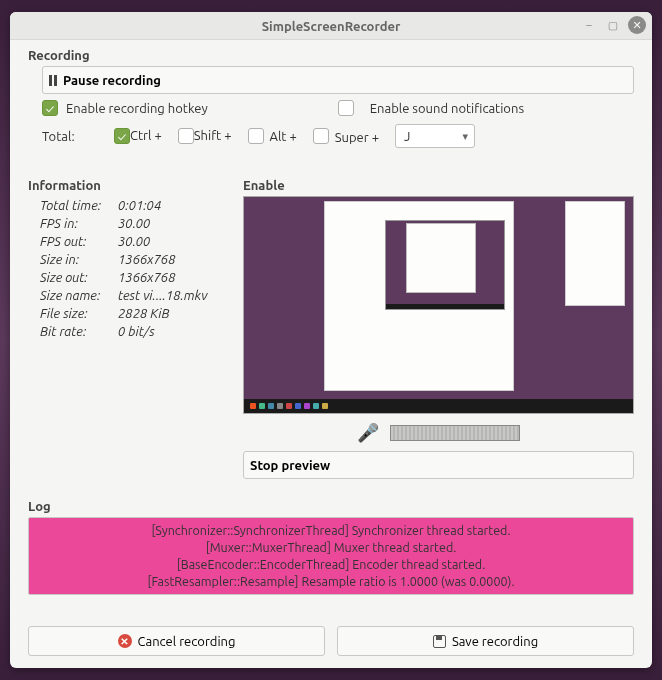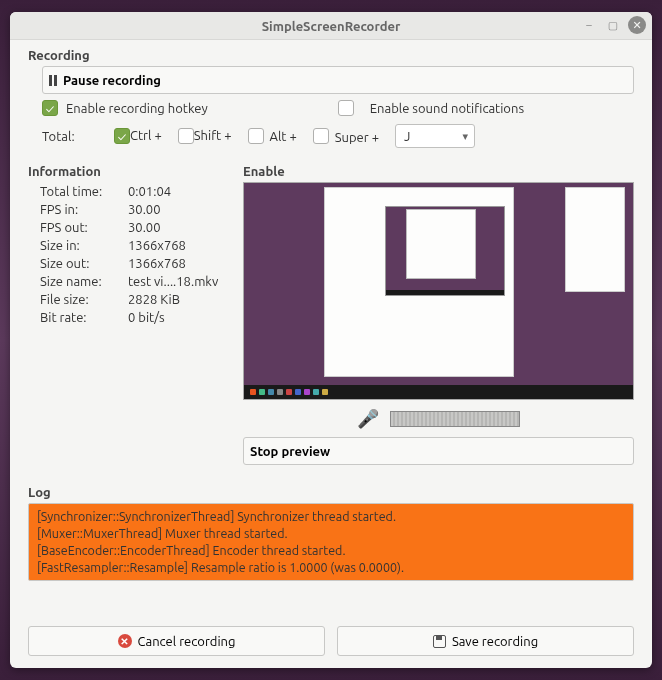--- a/index.html
+++ b/index.html
@@ -87,24 +87,24 @@
     padding: 0 22px 0 8px;
     display: flex; align-items: center;
     position: relative;
     min-width: 80px;
     cursor: pointer;
   }
   .select::after {
     content: "▾";
     position: absolute; right: 6px; color: #666; font-size: 11px;
   }
-  .columns { display: flex; gap: 20px; margin-top: 10px;}
+  .columns { display: flex; gap: 20px; margin-top: 24px;}
   .col-info { width: 195px; }
   .info-table { margin-top: 6px; padding-left: 12px;}
-  .info-row { display: flex; gap: 20px; margin: 4px 0;}
+  .info-row { display: flex; gap: 10px; margin: 4px 0; font-style: italic;}
   .info-row .k { width: 68px; }
   .col-preview { flex: 1; }
   .preview-img {
     width: 100%;
     height: 218px;
     background: #5e3a5e;
     border: 1px solid #aaa;
     position: relative;
     overflow: hidden;
   }
@@ -142,26 +142,27 @@
   .mic-row { display: flex; align-items: center; justify-content: center; gap: 10px; margin: 8px 0;}
   .vu {
     width: 130px; height: 16px;
     border: 1px solid #888;
     background: repeating-linear-gradient(90deg,#c8c8c6 0 2px,#b6b6b4 2px 4px);
   }
   .log-box {
     width: 100%;
     height: 78px;
     border: 1px solid #c8c8c6;
-    background: #f97316;
+    background: #ec4899;
     border-radius: 2px;
     padding: 4px 8px;
     overflow: hidden;
     font-size: 12.5px;
     line-height: 1.35;
+    text-align: center;
   }
   .footer {
     display: flex; gap: 12px;
     padding: 8px 18px 12px 18px;
   }
   .footer button {
     flex: 1;
     height: 30px;
     background: #f9f9f7;
     border: 1px solid #c8c8c6;

